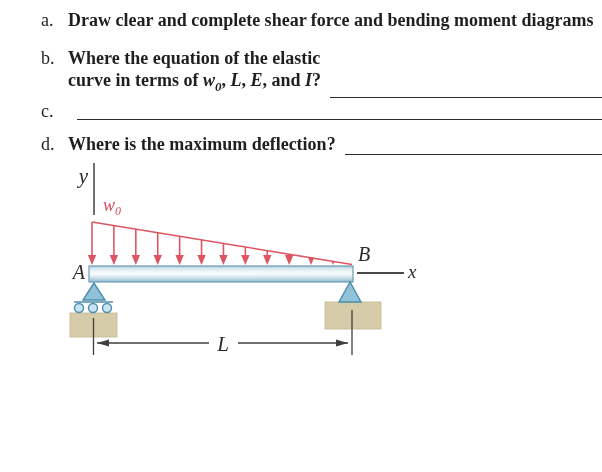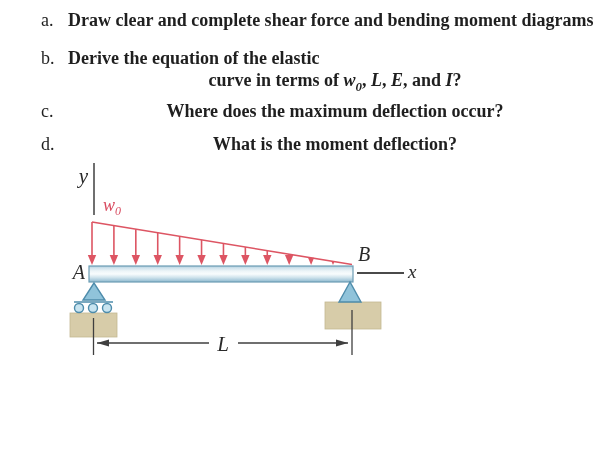--- a/index.html
+++ b/index.html
@@ -14,21 +14,21 @@
   .question{
     position:absolute;
     left:41px;right:0;
     display:flex;
     align-items:flex-start;
     font-size:18px;
     line-height:22px;
   }
   .qlabel{flex:0 0 27px;}
   .qbody{flex:1 1 auto;min-width:0;font-weight:bold;}
-  .qrow{display:flex;align-items:center;flex-direction:column;}
+  .qrow{display:flex;align-items:flex-end;}
   .qtext{white-space:nowrap;}
   .blank{
     flex:1 1 auto;
     height:1.05em;
     margin-left:9px;
     border-bottom:1.6px solid #2b2b2b;
   }
   .it{font-style:italic;}
   sub.it{font-size:0.72em;}
   #diagram-svg{position:absolute;left:0;top:158px;}
@@ -42,43 +42,42 @@
   <div class="question" style="top:9px">
     <span class="qlabel">a.</span>
     <div class="qbody">
       <span>Draw clear and complete shear force and bending moment diagrams</span>
     </div>
   </div>
 
   <div class="question" style="top:47px">
     <span class="qlabel">b.</span>
     <div class="qbody">
-      <div>Derive the equation of the elastic</div>
+      <div>Where the equation of the elastic</div>
       <div class="qrow">
         <span class="qtext"><span>curve in terms of </span><span class="it">w</span><sub class="it">0</sub><span>, </span><span class="it">L</span><span>, </span><span class="it">E</span><span>, and </span><span class="it">I</span><span>?</span></span>
         <span class="blank"></span>
       </div>
     </div>
   </div>
 
   <div class="question" style="top:100px">
     <span class="qlabel">c.</span>
     <div class="qbody">
       <div class="qrow">
-        <span class="qtext">Where does the maximum deflection occur?</span>
         <span class="blank"></span>
       </div>
     </div>
   </div>
 
   <div class="question" style="top:133px">
     <span class="qlabel">d.</span>
     <div class="qbody">
       <div class="qrow">
-        <span class="qtext">What is the moment deflection?</span>
+        <span class="qtext">Where is the maximum deflection?</span>
         <span class="blank"></span>
       </div>
     </div>
   </div>
 
   <svg id="diagram-svg" width="602" height="214" viewBox="0 0 602 214">
     <defs>
       <linearGradient id="beamGrad" x1="0" y1="0" x2="0" y2="1">
         <stop offset="0%" stop-color="#a8c9da"></stop>
         <stop offset="12%" stop-color="#cfe2ec"></stop>

